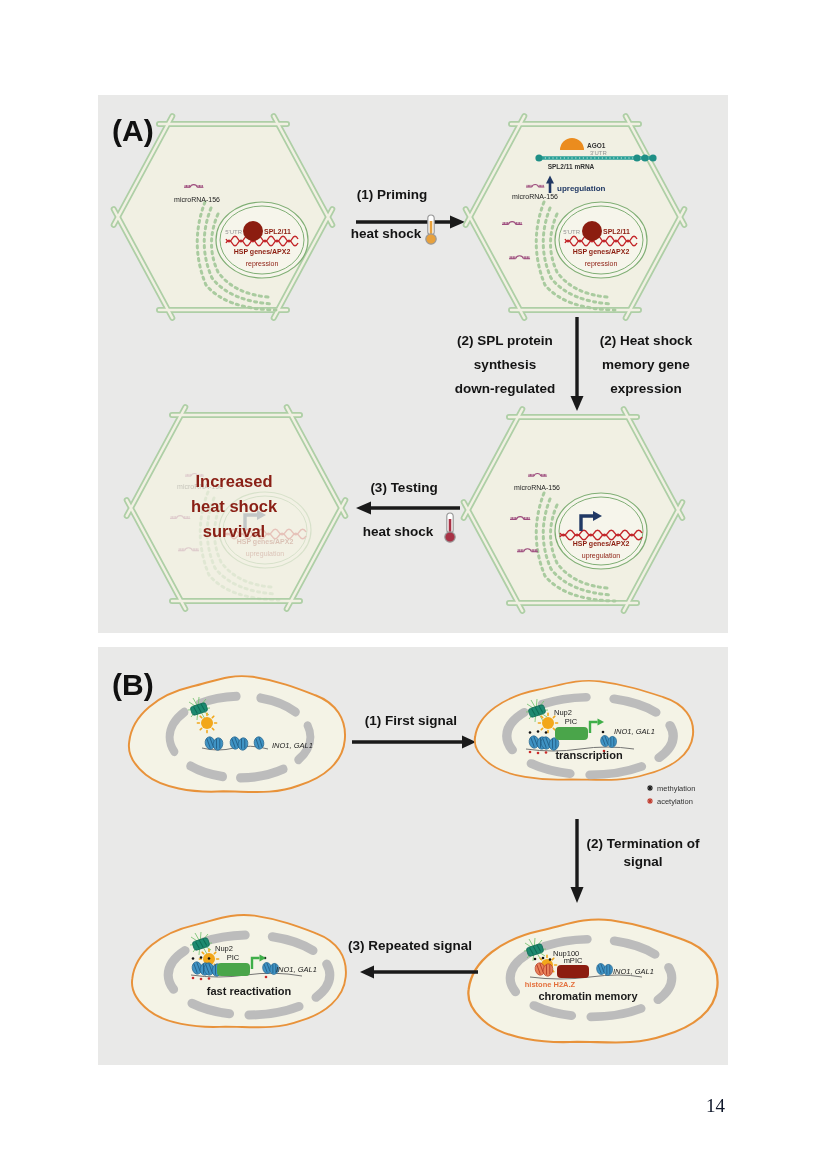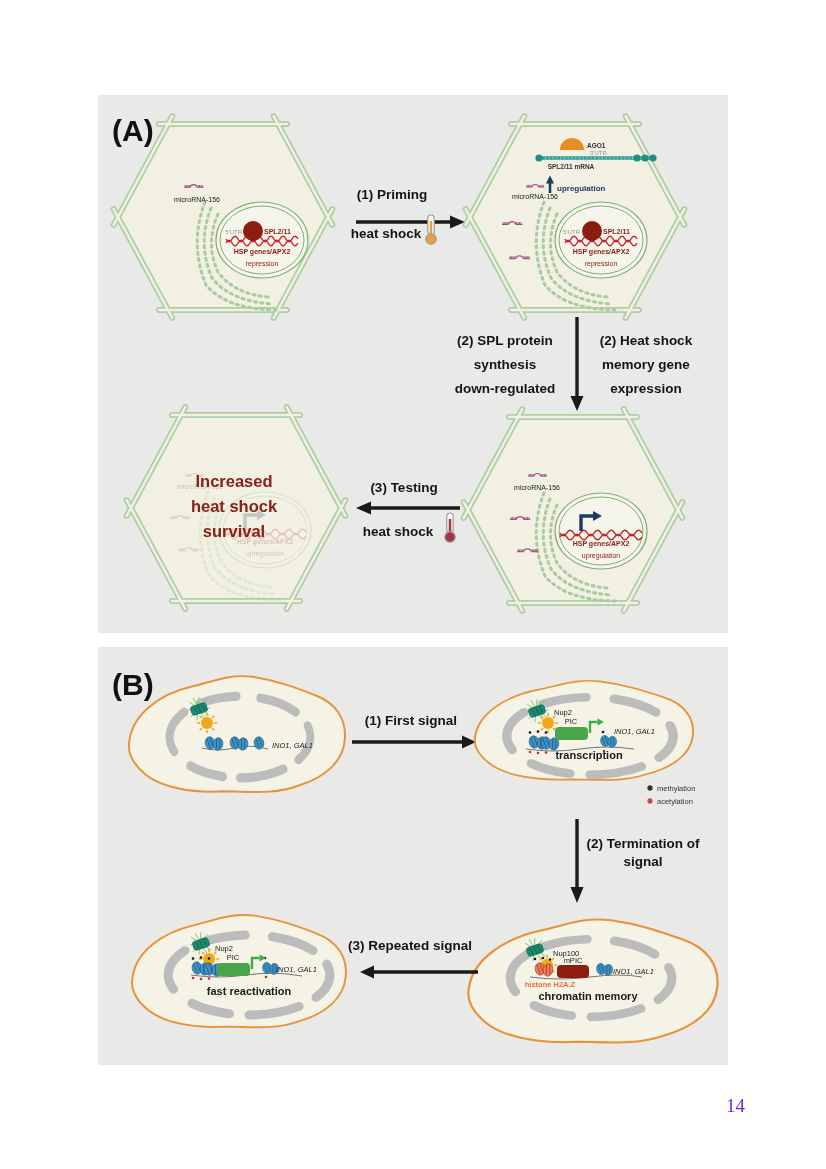--- a/index.html
+++ b/index.html
@@ -2,22 +2,22 @@
 <html><head>
 <meta charset="utf-8">
 <style>
   *{margin:0;padding:0;box-sizing:border-box}
   html,body{background:#fff}
   .page{position:relative;width:826px;height:1169px;background:#ffffff;overflow:hidden;
         font-family:"Liberation Sans",sans-serif}
   .panel{position:absolute;background:#e9e9e8}
   #panelA{left:98px;top:95px;width:630px;height:538px}
   #panelB{left:98px;top:647px;width:630px;height:418px}
-  .pageno{position:absolute;left:726px;top:1095px;font-family:"Liberation Serif",serif;
-          font-size:19px;color:#6d28d9}
+  .pageno{position:absolute;left:706px;top:1095px;font-family:"Liberation Serif",serif;
+          font-size:19px;color:#0f172a}
   svg{display:block}
   svg text{font-family:"Liberation Sans",sans-serif;fill:#1a1a1a}
   .panel-label{font-size:30px;font-weight:bold;fill:#111}
   .step{font-size:13.5px;font-weight:bold;fill:#141414}
   .lbl7{font-size:7px;fill:#222}
   .lbl65{font-size:6.5px;fill:#333}
   .b{font-weight:bold}
   .dr{fill:#8c1d10}
   .gray{fill:#949494;font-size:6px}
   .upreg{fill:#203864;font-weight:bold;font-size:8px}

